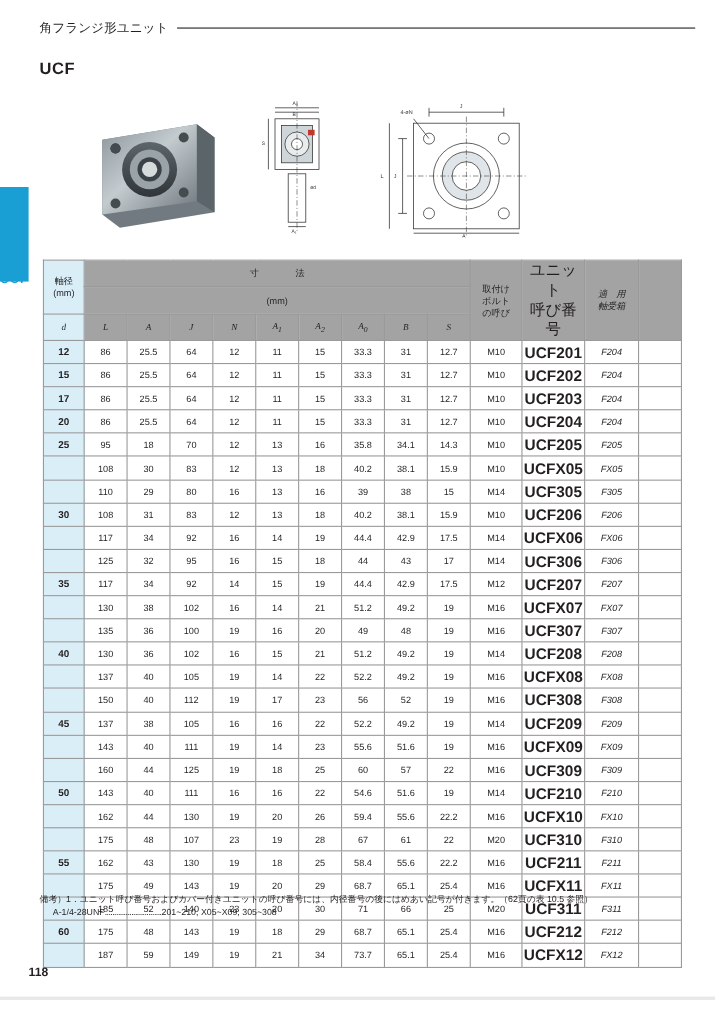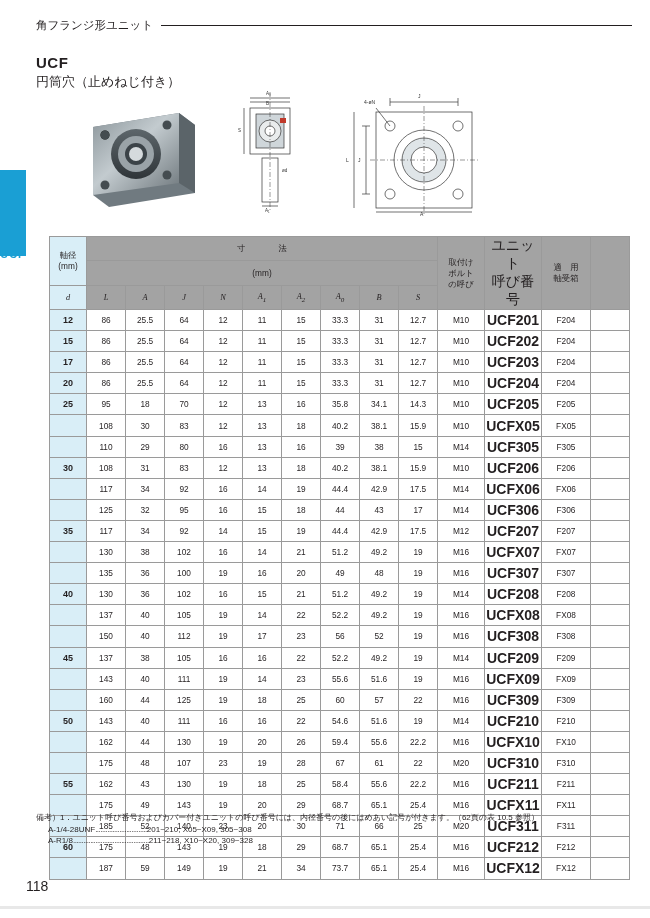--- a/index.html
+++ b/index.html
@@ -45,21 +45,21 @@
   }
   .fig-sec {
     position:absolute; left:236px; top:84px; width:74px; height:132px;
   }
   .fig-draw {
     position:absolute; left:340px; top:86px; width:200px; height:130px;
   }
 
   
   table.spec {
-    position:absolute; left:49px; top:236px;
+    position:absolute; left:39px; top:236px;
     border-collapse:collapse;
     font-size:8.3px;
     font-family:"Liberation Sans", sans-serif;
   }
   table.spec th, table.spec td {
     border:.6px solid #9a9a9a;
     text-align:center;
     vertical-align:middle;
     padding:0;
     height:20.1px;
@@ -67,40 +67,40 @@
   }
   table.spec th { font-weight:normal; background:#a3a3a3; }
   .hrow1 th { height:22px; }
   .hrow2 th { height:20px; }
   .hrow3 th { height:20px; }
   .th-shaft { width:36px; background:#d9eef7 !important; }
   .c-d   { width:36px; background:#d9eef7; font-weight:bold; font-size:9px;}
   .c-num { width:38px; }
   .c-bolt{ width:46px; }
   .c-unit{ width:56px; font-weight:bold; font-size:14px; }
-  .c-brg { width:48px; }
+  .c-brg { width:48px;font-style:italic; }
   .c-last{ width:38px; border-top:none; border-bottom:none; border-right:none;}
   .group-top td { border-top:1px solid #4a4a4a; }
   .ital { font-family:"Liberation Serif", serif; font-style:italic; }
   .sub { font-size:7px; vertical-align:sub; }
 
   
   .notes {
     position:absolute; left:36px; top:812px; width:580px;
     font-size:8px; line-height:1.45;
   }
   .notes .ln { white-space:nowrap; }
   .notes .ind { padding-left:14px; }
   .notes .ind2 { padding-left:12px; }
   .dots { letter-spacing:-.5px; }
 
   
   .pageno {
     position:absolute; left:26px; top:878px;
-    font-size:14px; font-weight:normal;
+    font-size:11px; font-weight:bold;
   }
   .botline {
     position:absolute; left:0; top:906px; width:650px; height:3px;
     background:#e8e8e8;
   }
   svg { display:block; }
 </style>
 </head>
 <body>
 
@@ -109,21 +109,20 @@
   <div class="hdr">
     <div class="hdr-title">角フランジ形ユニット</div>
     <div class="hdr-rule"></div>
   </div>
 
   <div class="tab"></div>
   <div class="tab-label">UCF</div>
 
   <div class="title-block">
     <div class="t1">UCF</div>
-    <div class="t2">円筒穴（止めねじ付き）</div>
   </div>
 
   <div class="fig-photo">
     <svg width="115" height="105" viewBox="0 0 115 105">
       <defs>
         <linearGradient id="g1" x1="0" y1="0" x2="1" y2="1">
           <stop offset="0%" stop-color="#8a9499"></stop>
           <stop offset="45%" stop-color="#c3cbcf"></stop>
           <stop offset="100%" stop-color="#6d767b"></stop>
         </linearGradient>
@@ -682,21 +681,18 @@
       </tbody>
   </table>
 
   <div class="notes">
     <div class="ln">
       <span>備考）</span><span>1．ユニット呼び番号およびカバー付きユニットの呼び番号には、内径番号の後にはめあい記号が付きます。（62頁の表 10.5 参照）</span>
     </div>
     <div class="ln ind2">
       <span>A-1/4-28UNF</span><span class="dots">..............................</span><span>201~210, X05~X09, 305~308</span>
     </div>
-    <div class="ln ind2">
-      <span>A-R1/8</span><span class="dots">............................................</span><span>211~218, X10~X20, 309~328</span>
-    </div>
   </div>
 
   <div class="pageno">118</div>
   <div class="botline"></div>
 
 </div>
 
 </body></html>

